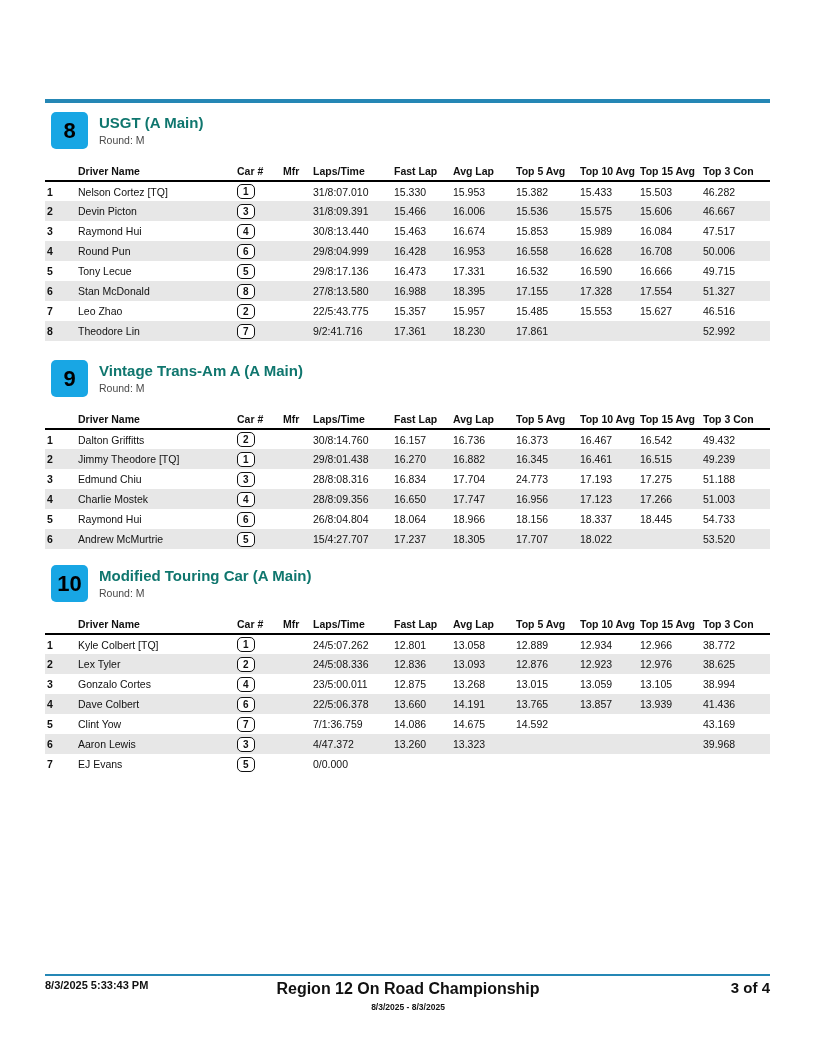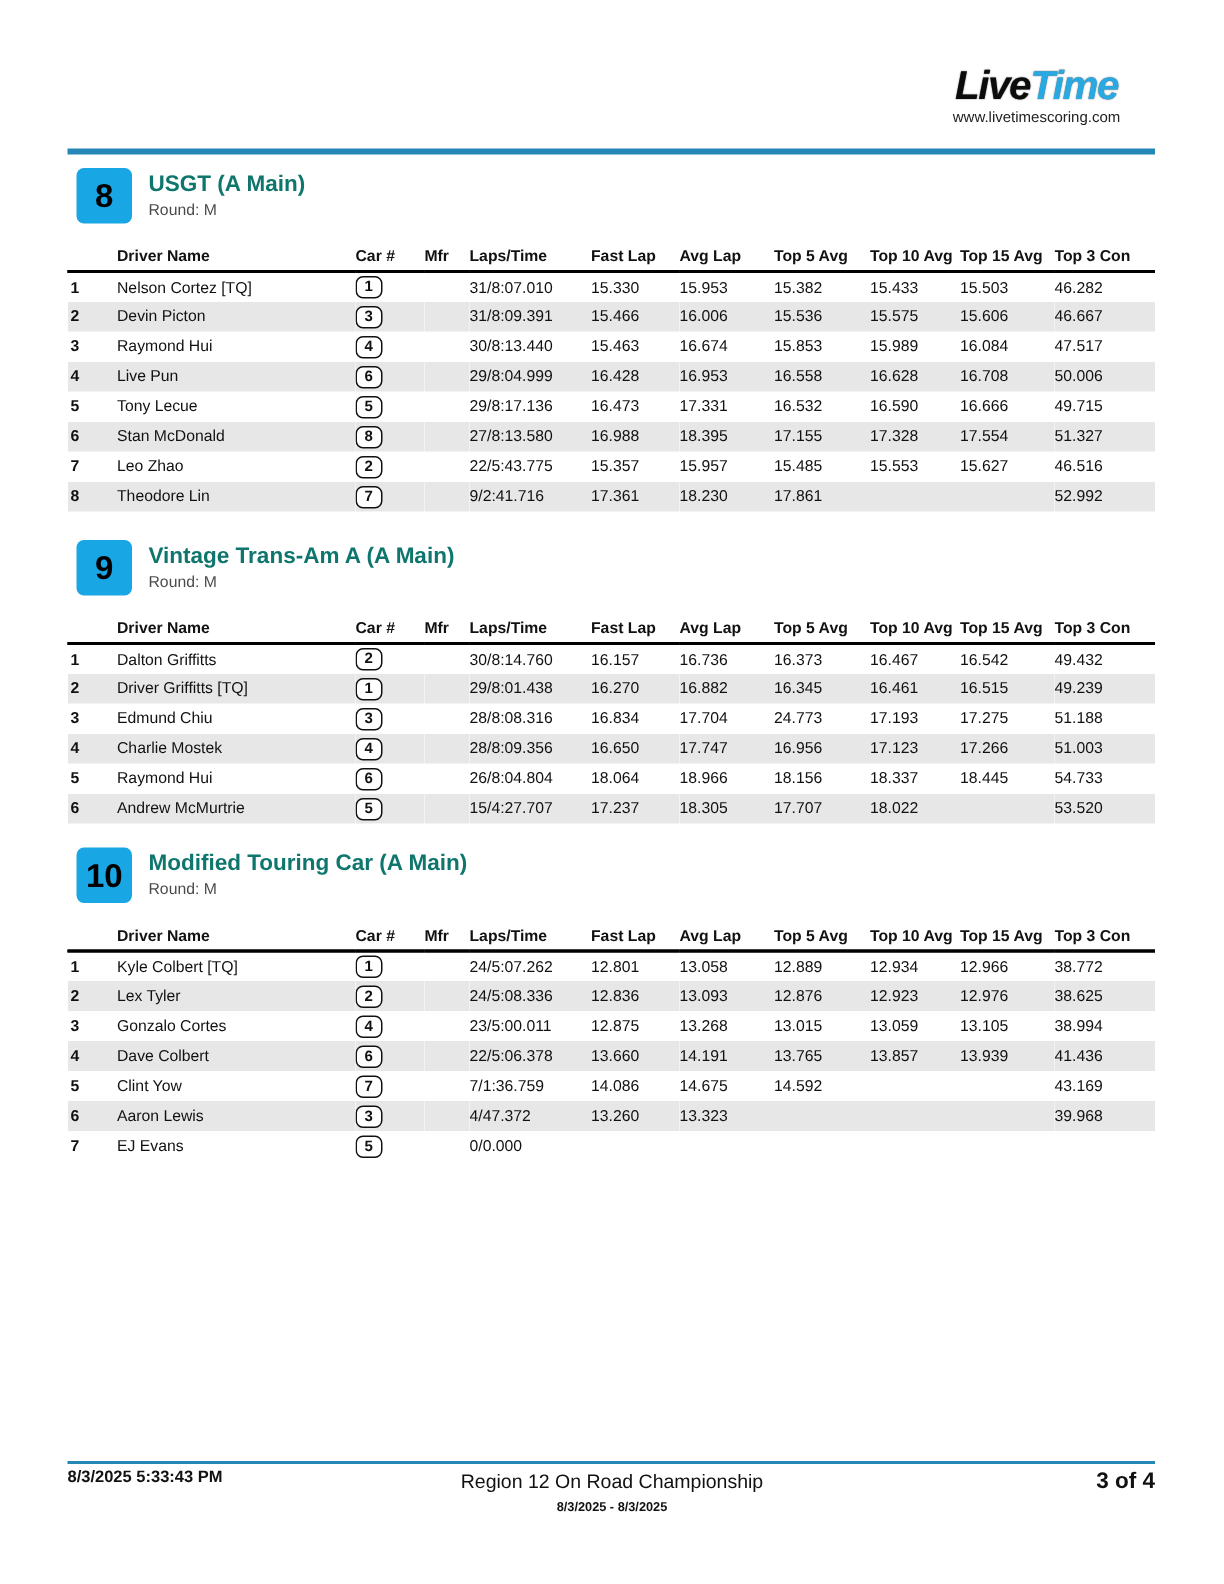--- a/index.html
+++ b/index.html
@@ -55,34 +55,30 @@
   }
   tbody tr:nth-child(even){background:var(--stripe);}
   td.c-pos{font-weight:bold;padding-left:2px;}
   .badge{
     display:inline-block;min-width:13px;text-align:center;
     border:1.5px solid #111;border-radius:5px;background:#fff;
     font-weight:bold;font-size:10px;line-height:13px;padding:0 5px;
   }
   .footer-date{position:absolute;left:45px;top:979px;font-weight:bold;font-size:11px;}
   .footer-center{position:absolute;left:0;top:980px;width:100%;text-align:center;}
-  .footer-event{font-weight:normal;font-size:13px;}
+  .footer-event{font-weight:bold;font-size:16px;}
   .footer-dates{font-weight:bold;font-size:8.5px;margin-top:4px;text-align:center;}
   .footer-page{position:absolute;right:46px;top:979px;font-weight:bold;font-size:15px;text-align:center;}
 </style>
 </head>
 <body>
 
 <div class="page">
 
 
-  <div class="logo">
-    <div class="logo-text"><span class="logo-live">Live</span><span class="logo-time">Time</span></div>
-    <div class="logo-url">www.livetimescoring.com</div>
-  </div>
 
   <div class="rule rule-top"></div>
 
   <div id="sections">
       <div class="section" style="top: 112px;">
         <div class="sec-head">
           <div class="sec-num">8</div>
           <div class="sec-titles">
             <div class="sec-title">USGT (A Main)</div>
             <div class="sec-round">Round: M</div>
@@ -152,21 +148,21 @@
               <td class="c-laps_time">30/8:13.440</td>
               <td class="c-fast_lap">15.463</td>
               <td class="c-avg_lap">16.674</td>
               <td class="c-top5">15.853</td>
               <td class="c-top10">15.989</td>
               <td class="c-top15">16.084</td>
               <td class="c-top3con">47.517</td>
             </tr>
             <tr>
               <td class="c-pos">4</td>
-              <td class="c-driver">Live Pun</td>
+              <td class="c-driver">Round Pun</td>
               <td class="c-car"><span class="badge">6</span></td>
               <td class="c-mfr"></td>
               <td class="c-laps_time">29/8:04.999</td>
               <td class="c-fast_lap">16.428</td>
               <td class="c-avg_lap">16.953</td>
               <td class="c-top5">16.558</td>
               <td class="c-top10">16.628</td>
               <td class="c-top15">16.708</td>
               <td class="c-top3con">50.006</td>
             </tr>
@@ -271,21 +267,21 @@
               <td class="c-laps_time">30/8:14.760</td>
               <td class="c-fast_lap">16.157</td>
               <td class="c-avg_lap">16.736</td>
               <td class="c-top5">16.373</td>
               <td class="c-top10">16.467</td>
               <td class="c-top15">16.542</td>
               <td class="c-top3con">49.432</td>
             </tr>
             <tr>
               <td class="c-pos">2</td>
-              <td class="c-driver">Driver Griffitts [TQ]</td>
+              <td class="c-driver">Jimmy Theodore [TQ]</td>
               <td class="c-car"><span class="badge">1</span></td>
               <td class="c-mfr"></td>
               <td class="c-laps_time">29/8:01.438</td>
               <td class="c-fast_lap">16.270</td>
               <td class="c-avg_lap">16.882</td>
               <td class="c-top5">16.345</td>
               <td class="c-top10">16.461</td>
               <td class="c-top15">16.515</td>
               <td class="c-top3con">49.239</td>
             </tr>

